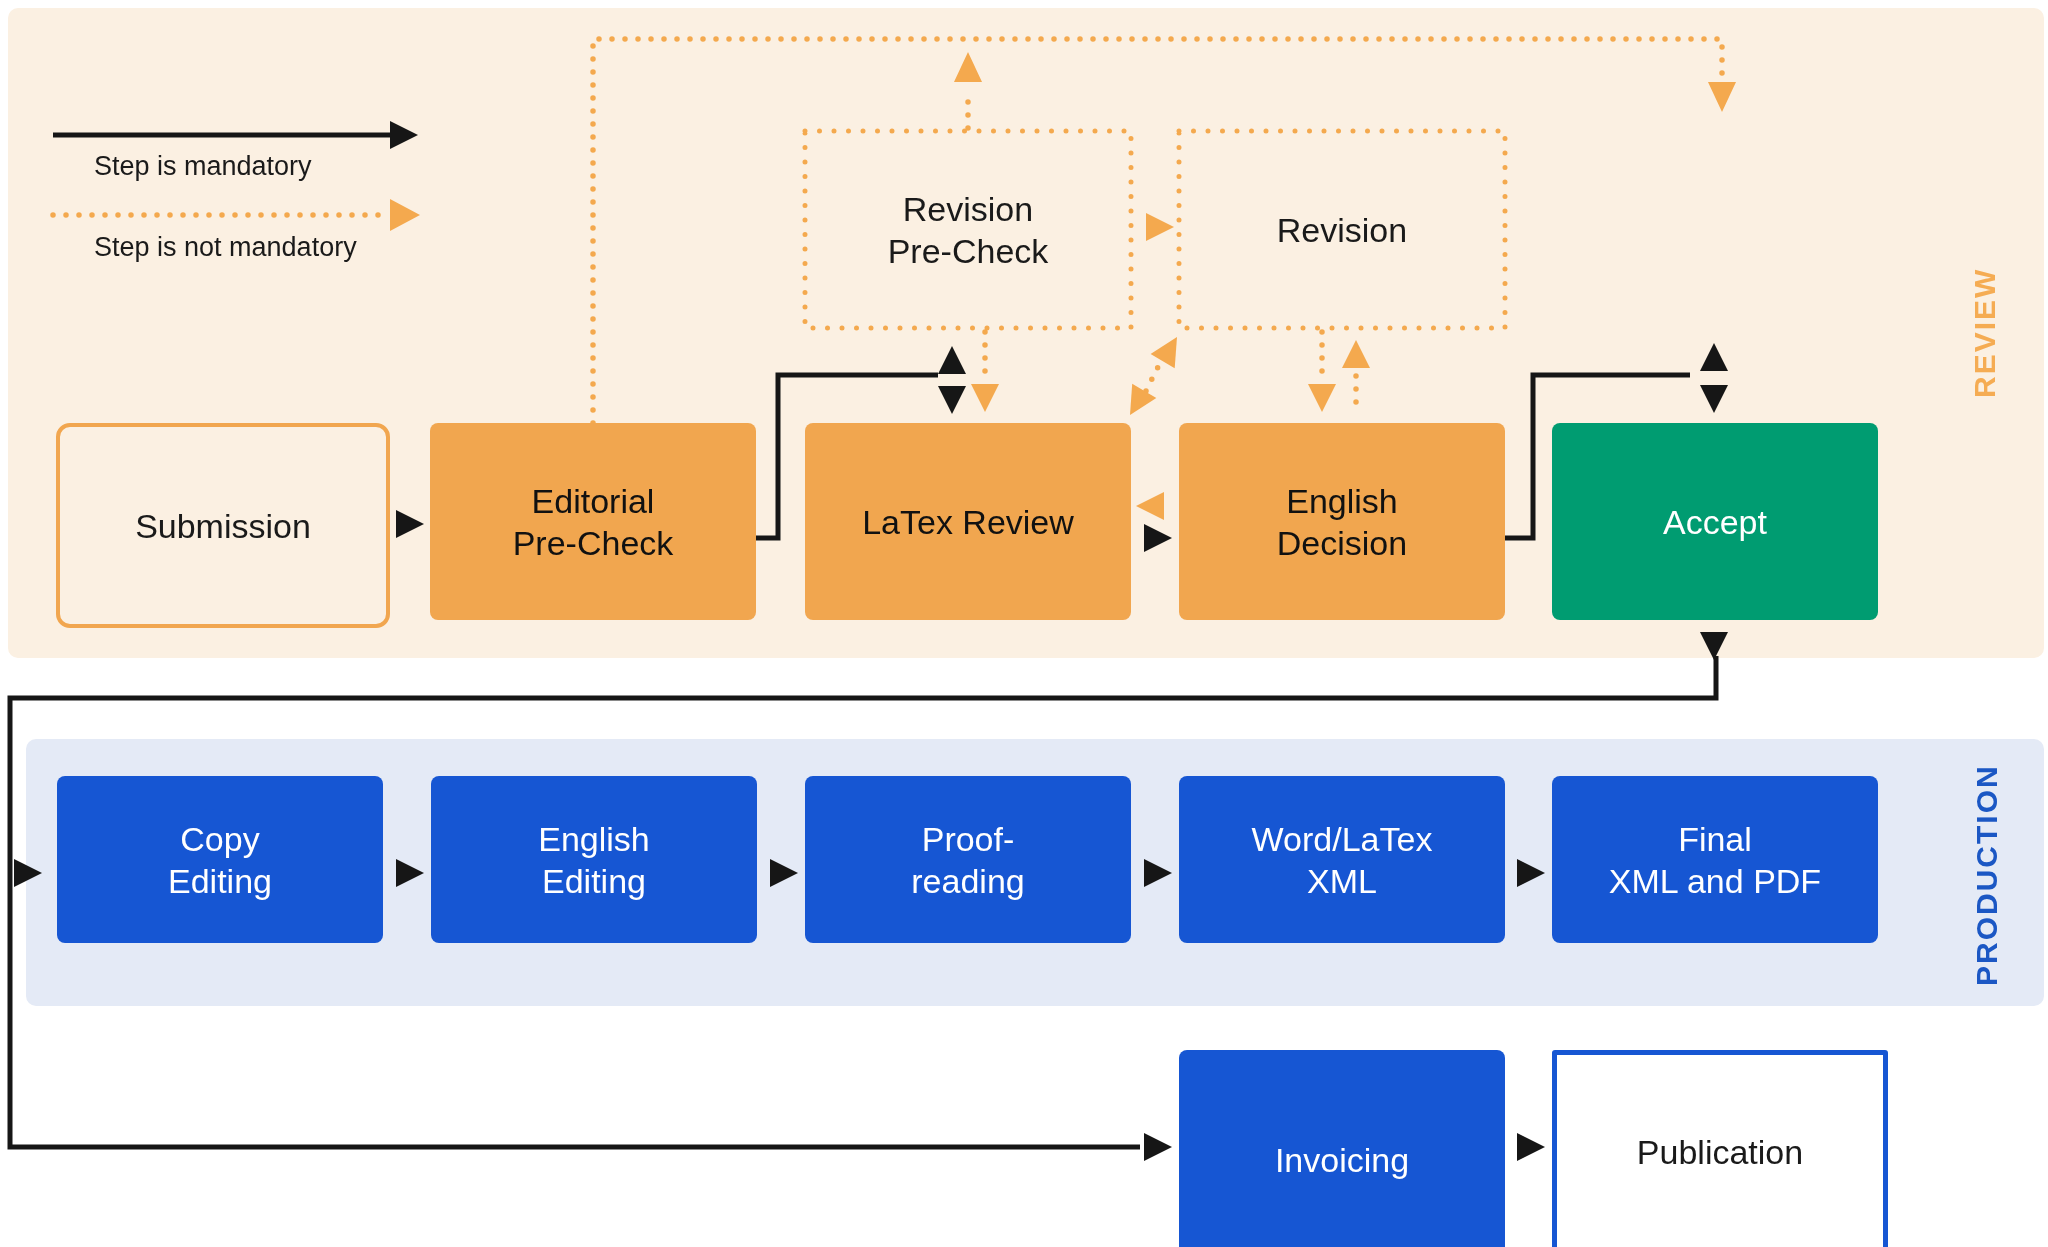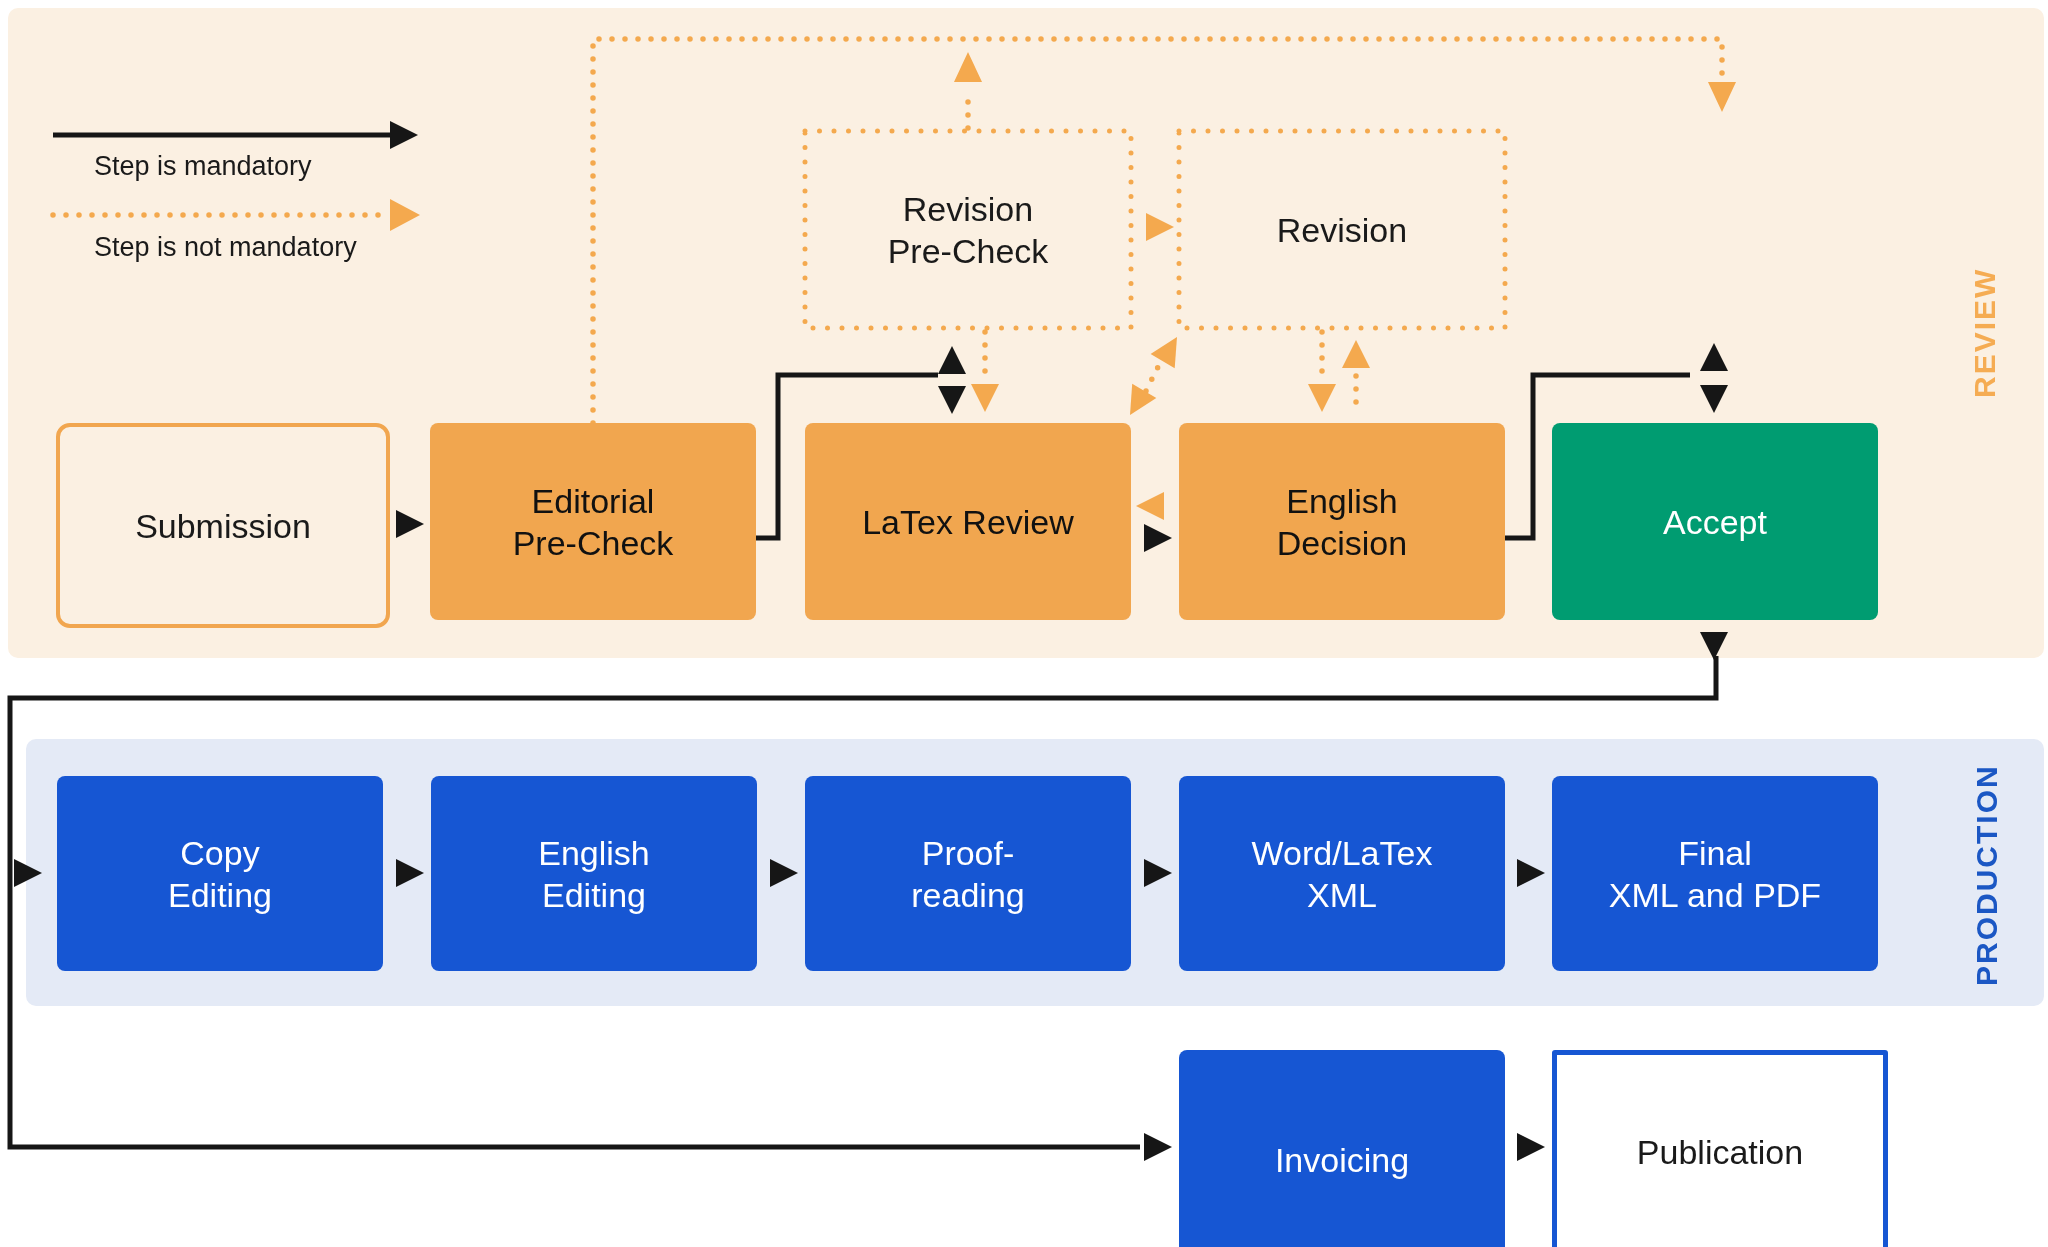--- a/index.html
+++ b/index.html
@@ -13,21 +13,21 @@
   .head-black{fill:#161616;stroke:none;}
   .wire-orange{stroke:#F4A94E;stroke-width:5.5;fill:none;stroke-dasharray:0 13;stroke-linecap:round;}
   .head-orange{fill:#F4A94E;stroke:none;}
   .dotted-rect{stroke:#F4A94E;stroke-width:5;fill:none;stroke-dasharray:0 14.5;stroke-linecap:round;}
   .node{position:absolute;width:326px;height:197px;display:flex;flex-direction:column;
         align-items:center;justify-content:center;z-index:3;border-radius:8px;
         font-size:34px;font-weight:500;line-height:42px;text-align:center;color:#1A1A1A;}
   .node.orange{background:#F1A64F;color:#111111;}
   .node.red{background:#F8695D;color:#ffffff;}
   .node.green{background:#009C71;color:#ffffff;}
-  .node.blue{background:#1656D3;color:#ffffff;height:195px;}
+  .node.blue{background:#1656D3;color:#ffffff;height:167px;}
   .node.outline-orange{border:4px solid #F1A64F;border-radius:14px;background:transparent;}
   .node.outline-blue{border:5px solid #1656D3;border-radius:3px;background:#ffffff;height:194px;}
   .node.ghost{background:transparent;}
   .legend-text{position:absolute;z-index:3;font-size:27px;line-height:32px;color:#1A1A1A;margin-left:41px;}
   .vlabel{position:absolute;z-index:3;writing-mode:vertical-rl;transform:rotate(180deg);
           text-align:center;font-size:30px;font-weight:600;letter-spacing:2px;}
   .vlabel.review{left:1968px;top:268px;height:130px;color:#F5AC53;}
   .vlabel.production{left:1970px;top:766px;height:220px;color:#1B57C4;}
 </style>
 </head>

